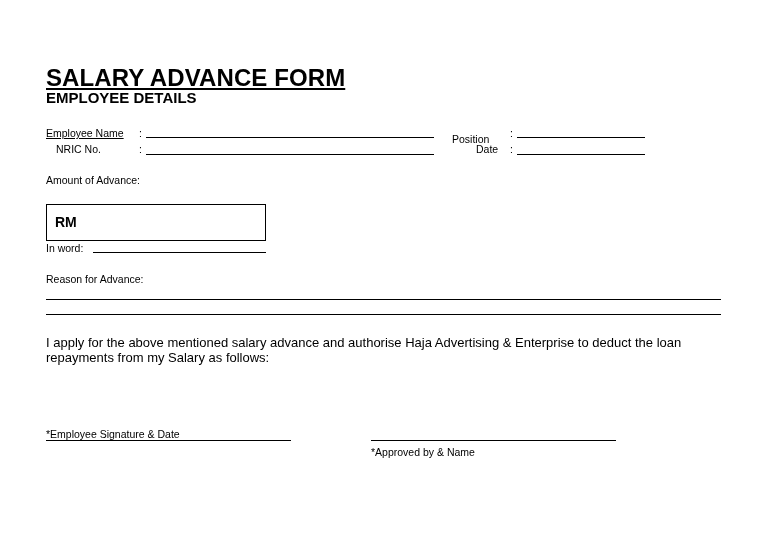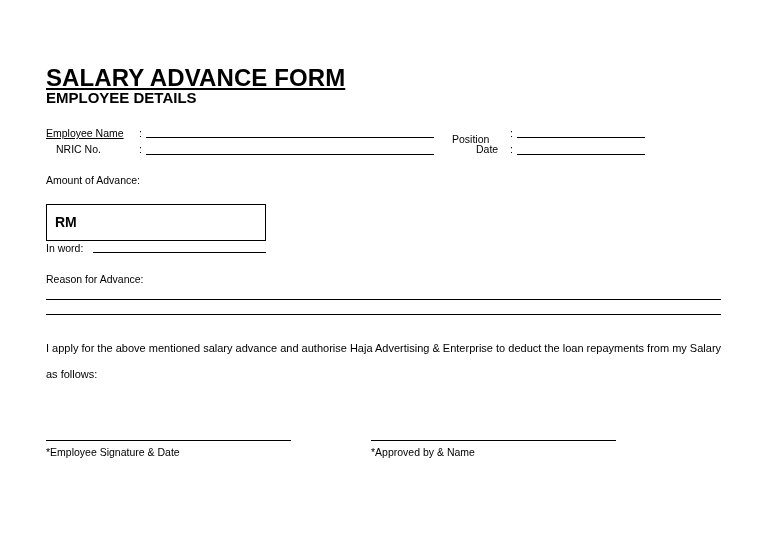--- a/index.html
+++ b/index.html
@@ -5,21 +5,21 @@
   html, body { margin: 0; padding: 0; background: #ffffff; }
   body { width: 768px; height: 541px; position: relative; overflow: hidden;
          font-family: "Liberation Sans", sans-serif; color: #000; }
   .abs { position: absolute; white-space: nowrap; }
   .title { left: 46px; top: 64px; font-size: 24px; font-weight: bold; text-decoration: underline; letter-spacing: 0.1px; }
   .section { left: 46px; top: 89px; font-size: 15px; font-weight: bold; }
   .lbl { font-size: 10.5px; }
   .line { position: absolute; border-bottom: 1px solid #000; height: 0; }
   .box { position: absolute; left: 46px; top: 188px; width: 218px; height: 35px; border: 1px solid #000; box-sizing: content-box; margin-top: 16px; }
   .box span { position: absolute; left: 8px; top: 9px; font-size: 14px; font-weight: bold; }
-  .para { left: 46px; top: 335px; font-size: 11px; line-height: 26px; white-space: normal; width: 680px; }
+  .para { left: 46px; top: 335px; font-size: 13px; line-height: 15px; white-space: normal; width: 680px; }
 </style>
 </head>
 <body>
 
 <div>
 
   <div class="abs title">SALARY ADVANCE FORM</div>
   <div class="abs section">EMPLOYEE DETAILS</div>
 
   <div class="abs lbl" style="left:46px; top:127px;text-decoration:underline;">Employee Name</div>
@@ -46,18 +46,18 @@
   <div class="abs lbl" style="left:46px; top:242px;">In word:</div>
   <div class="line" style="left:93px; top:252px; width:173px;"></div>
 
   <div class="abs lbl" style="left:46px; top:273px;">Reason for Advance:</div>
   <div class="line" style="left:46px; top:299px; width:675px;"></div>
   <div class="line" style="left:46px; top:314px; width:675px;"></div>
 
   <div class="abs para">I apply for the above mentioned salary advance and authorise Haja Advertising &amp; Enterprise to deduct the loan repayments from my Salary as follows:</div>
 
   <div class="line" style="left:46px; top:440px; width:245px;"></div>
-  <div class="abs lbl" style="left:46px; top:446px;">*Employee Signature &amp; Date</div>
+  <div class="abs lbl" style="left:46px; top:428px;">*Employee Signature &amp; Date</div>
 
   <div class="line" style="left:371px; top:440px; width:245px;"></div>
   <div class="abs lbl" style="left:371px; top:446px;">*Approved by &amp; Name</div>
 
 </div>
 
 </body></html>

